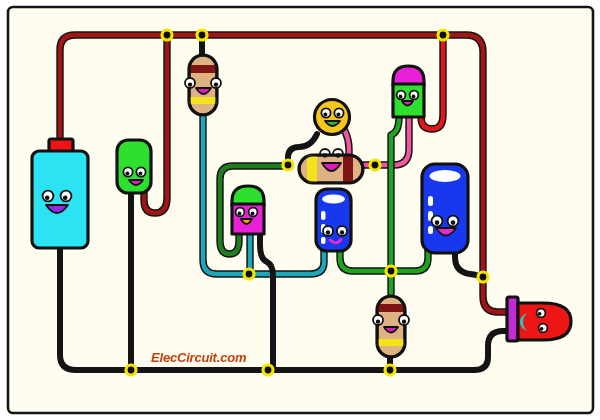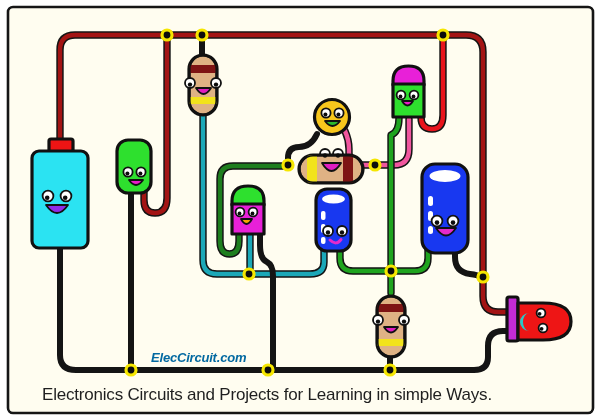--- a/index.html
+++ b/index.html
@@ -11,21 +11,21 @@
   .w {fill:none;stroke-width:4.4;stroke-linecap:round;stroke-linejoin:round}
   .wb{fill:none;stroke:#141414;stroke-width:6;stroke-linecap:round;stroke-linejoin:round}
   
   .co{stroke:#111111;stroke-width:3.2;stroke-linejoin:round}
   .eye{fill:#ffffff;stroke:#111111;stroke-width:1.8}
   .pupil{fill:#0c0c0c}
   .mouth{stroke:#111111;stroke-width:1.8;stroke-linejoin:round}
   .dash{fill:#ffffff}
   .dot{fill:#0c0c0c;stroke-width:3.2}
   .watermark{position:absolute;left:151px;top:350px;font-size:13px;font-weight:bold;
-             font-style:italic;color:#0369a1;letter-spacing:-0.2px;white-space:nowrap;}
+             font-style:italic;color:#c2410c;letter-spacing:-0.2px;white-space:nowrap;}
   .caption{position:absolute;left:42px;top:385px;font-size:17px;color:#1f1f1f;
            letter-spacing:-0.2px;white-space:nowrap;}
 </style>
 </head>
 <body>
 
 <div class="stage">
 <svg width="600" height="420" viewBox="0 0 600 420">
 
   <defs>
@@ -224,14 +224,13 @@
     <circle class="dot" cx="249" cy="274" r="5" stroke="#F5E600"></circle>
     <circle class="dot" cx="391" cy="271" r="5" stroke="#F5E600"></circle>
     <circle class="dot" cx="483" cy="277" r="5" stroke="#F5E600"></circle>
     <circle class="dot" cx="131" cy="370" r="5" stroke="#F5E600"></circle>
     <circle class="dot" cx="268" cy="370" r="5" stroke="#F5E600"></circle>
     <circle class="dot" cx="390" cy="370" r="5" stroke="#F5E600"></circle>
   </g>
 </svg>
 
 <div class="watermark">ElecCircuit.com</div>
-<div class="caption">Electronics Circuits and Projects for Learning in simple Ways.</div>
 </div>
 
 </body></html>

